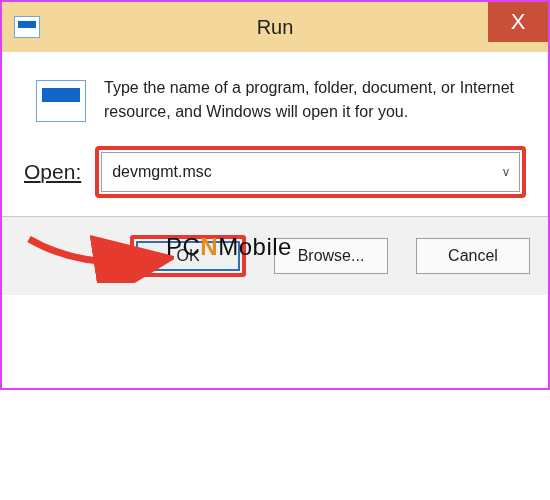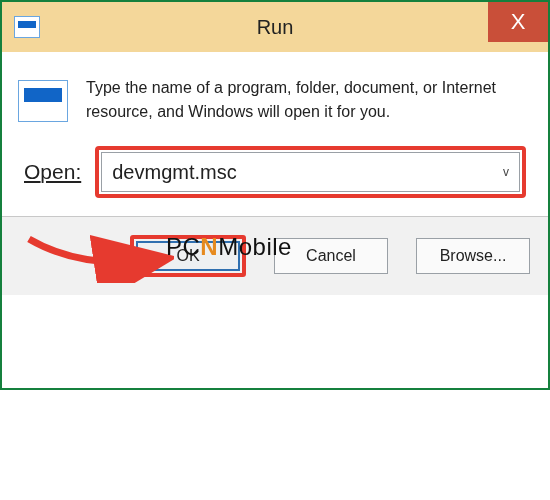--- a/index.html
+++ b/index.html
@@ -13,21 +13,21 @@
     font-size: 15px;
     color: #222;
     position: relative;
     overflow: hidden;
   }
   .window {
     position: absolute;
     left: 0; top: 0;
     width: 550px;
     height: 390px;
-    border: 2px solid #15803d;
+    border: 2px solid #d946ef;
     background: #fff;
   }
   .titlebar {
     height: 50px;
     background: #f4d79a;
     display: flex;
     align-items: center;
     position: relative;
   }
   .titlebar .sys-icon {
@@ -56,21 +56,21 @@
     width: 60px; height: 40px;
     background: #c94f39;
     color: #fff;
     font-size: 22px;
     display: flex;
     align-items: center;
     justify-content: center;
     cursor: pointer;
   }
   .body {
-    padding: 24px 22px 12px 16px;
+    padding: 24px 22px 12px 34px;
     display: flex;
     gap: 18px;
   }
   .body .run-icon {
     width: 50px; height: 42px;
     border: 1px solid #6aa6e0;
     background: #fff;
     position: relative;
     flex-shrink: 0;
     margin-top: 4px;
@@ -106,21 +106,21 @@
     padding: 0 10px;
     position: relative;
   }
   .combo .caret {
     position: absolute;
     right: 10px; top: 50%;
     transform: translateY(-50%);
     font-size: 12px;
     color: #444;
   }
-  .combo .val { font-size: 20px; }
+  .combo .val { font-size: 16px; }
   .watermark {
     position: absolute;
     left: 166px; top: 205px;
     font-size: 24px;
     font-weight: 500;
     color: #111;
     letter-spacing: 0.5px;
     pointer-events: none;
     z-index: 50;
     white-space: nowrap;
@@ -205,21 +205,21 @@
       <defs>
         <marker id="ah" markerWidth="12" markerHeight="12" refX="10" refY="5" orient="auto">
           <path d="M0,0 L12,5 L0,10 Z" fill="#e63a2f"></path>
         </marker>
       </defs>
       <path d="M5,10 Q60,42 140,30" stroke="#e63a2f" stroke-width="7" fill="none" marker-end="url(#ah)"></path>
     </svg>
     <div class="ok-wrap">
       <div class="btn">OK</div>
     </div>
+    <div class="btn">Browse...</div>
     <div class="btn">Cancel</div>
-    <div class="btn">Browse...</div>
   </div>
 
 </div>
 
 <div class="watermark">
   <span>PC</span><span class="accent">N</span><span>Mobile</span>
 </div>
 
 </body></html>

